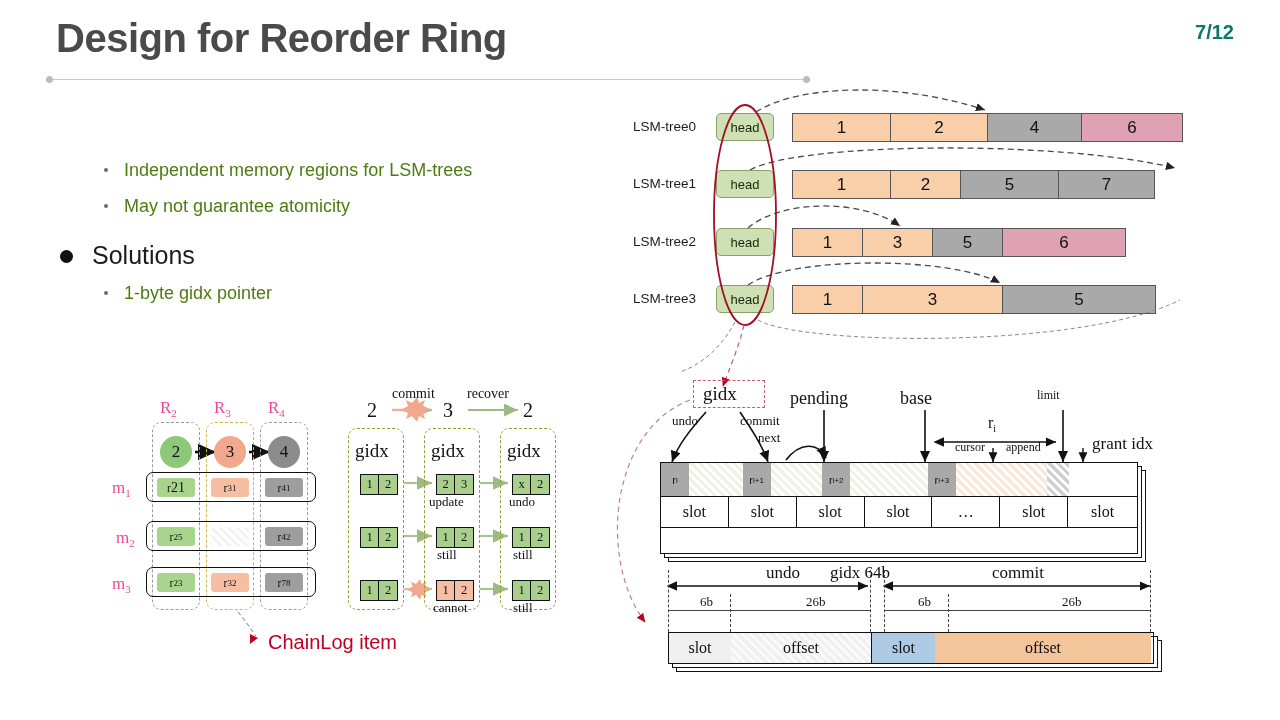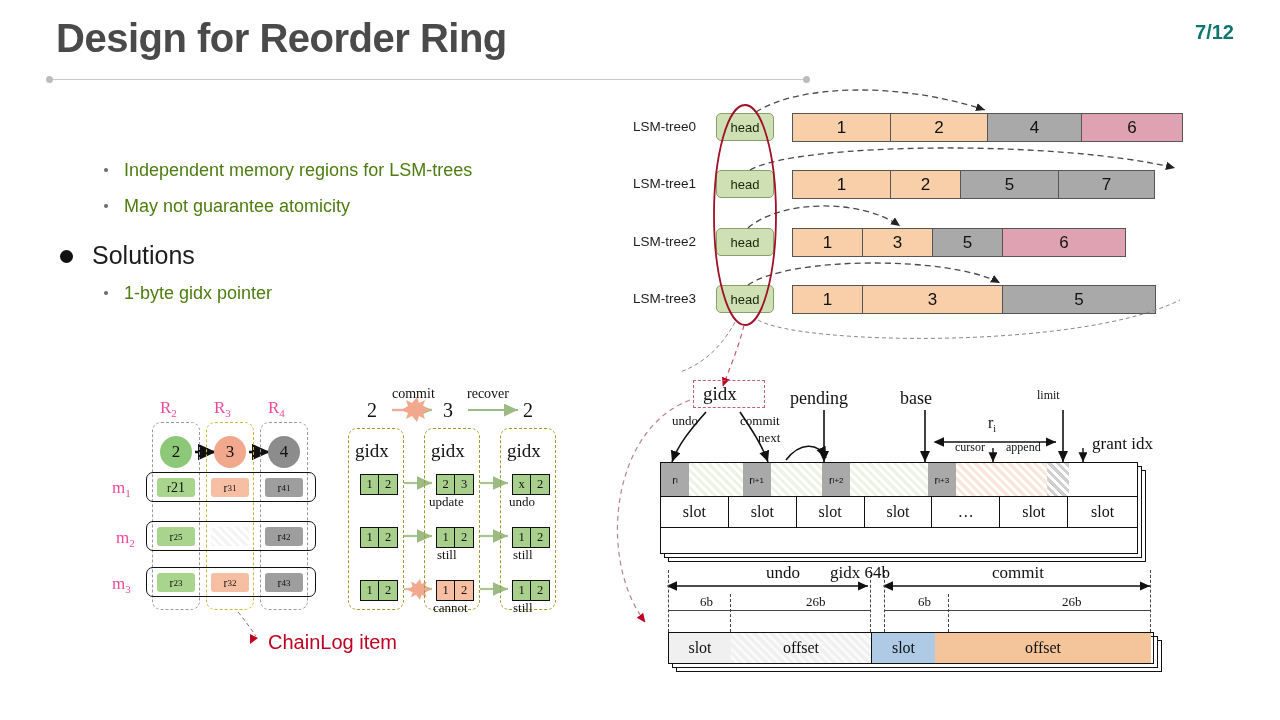--- a/index.html
+++ b/index.html
@@ -314,21 +314,21 @@
     <div class="cell serif" style="left:157px; top:573px; background:#a9d48e;">
       <span>r</span>
         <sub style="font-size:9px">23</sub>
     </div>
     <div class="cell serif" style="left:211px; top:573px; background:#f6bfa4;">
       <span>r</span>
         <sub style="font-size:9px">32</sub>
     </div>
     <div class="cell serif" style="left:265px; top:573px; background:#9e9e9e;">
       <span>r</span>
-        <sub style="font-size:9px">43</sub>
+        <sub style="font-size:9px">78</sub>
     </div>
 
     <div class="redtext" style="left:268px; top:629px; font-size:20px;">ChainLog item</div>
   </div>
 
   <div>
     <div class="cap serif" style="left:392px; top:386px; font-size:14px;">commit</div>
     <div class="cap serif" style="left:467px; top:386px; font-size:14px;">recover</div>
     <div class="cap serif" style="left:367px; top:399px; font-size:20px;">2</div>
     <div class="cap serif" style="left:443px; top:399px; font-size:20px;">3</div>

